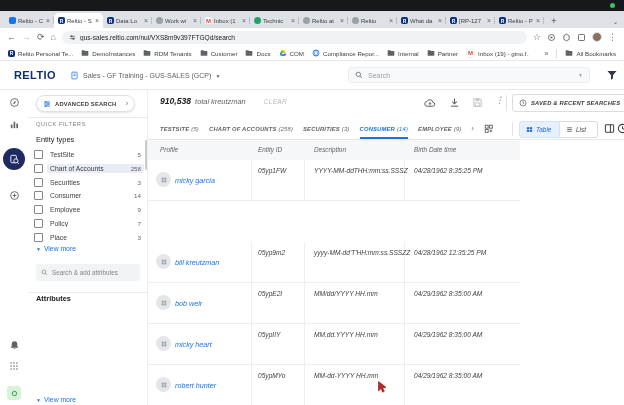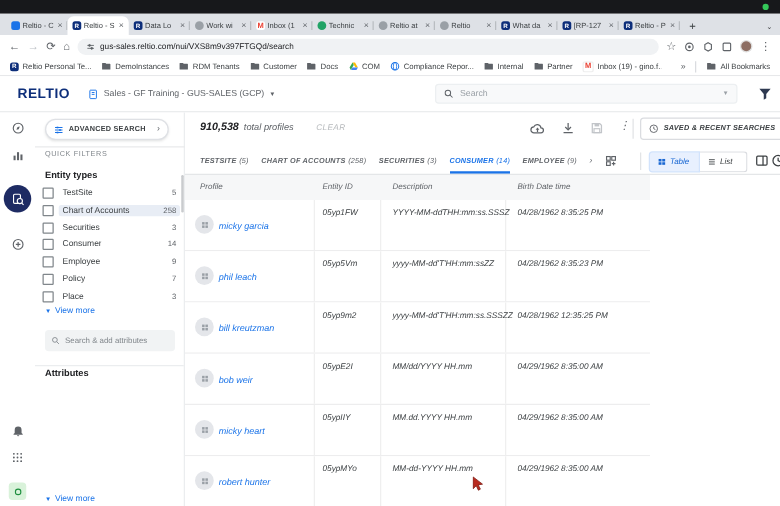--- a/index.html
+++ b/index.html
@@ -50,21 +50,21 @@
   .rail{position:absolute;left:0;top:90px;width:28px;height:315px;background:#fff;border-right:1px solid #ebedef;}
   .rail-ic{position:absolute;left:0;width:28px;display:flex;justify-content:center;color:#5f6368;}
   .rail-active{position:absolute;left:3px;width:22px;height:22px;border-radius:50%;background:#1e2b63;display:flex;align-items:center;justify-content:center;color:#fff;}
   .rail-badge{position:absolute;left:7px;width:14px;height:14px;border-radius:3px;background:#d9f2da;display:flex;align-items:center;justify-content:center;color:#1e8e3e;}
 
   .sidebar{position:absolute;left:28px;top:90px;width:120px;height:315px;background:#fff;border-right:1px solid #ebedef;box-sizing:border-box;}
   .adv-pill{position:absolute;left:8px;top:5px;width:99px;height:17px;background:#fff;border:1px solid #dfe1e5;border-radius:9px;box-shadow:0 1px 2px rgba(60,64,67,.15);display:flex;align-items:center;gap:4px;padding:0 6px;box-sizing:border-box;}
   .adv-label{flex:1;font-size:5.8px;font-weight:bold;letter-spacing:.2px;color:#3c4043;white-space:nowrap;}
   .hline-full{position:absolute;left:28px;top:117px;width:596px;height:1px;background:#e9eaec;}
   .qf-title{position:absolute;left:8px;top:31px;font-size:5.8px;letter-spacing:.5px;color:#80868b;}
-  .et-title{position:absolute;left:8px;top:45px;font-size:7.4px;font-weight:bold;color:#202124;}
+  .et-title{position:absolute;left:8px;top:45px;font-size:7.4px;font-weight:normal;color:#202124;}
   .facet-list{position:absolute;left:6px;top:58px;width:110px;height:98px;}
   .facet{position:absolute;left:0;width:110px;height:13px;display:flex;align-items:center;gap:4px;}
   .cb{width:7px;height:7px;border:1px solid #80868b;border-radius:1px;background:#fff;flex:none;}
   .facet-body{flex:1;display:flex;justify-content:space-between;align-items:center;padding:1px 3px;border-radius:2px;min-width:0;}
   .facet.hl .facet-body{background:#e8edf5;}
   .facet-label{font-size:6.8px;color:#3c4043;white-space:nowrap;overflow:hidden;}
   .facet-count{font-size:6.2px;color:#5f6368;margin-left:4px;}
   .view-more{position:absolute;left:8px;top:155px;font-size:6.8px;color:#1a73e8;display:flex;align-items:center;gap:3px;}
   .attr-title{position:absolute;left:8px;top:164px;font-size:7.4px;font-weight:bold;color:#202124;margin-top:40px;}
   .attr-search{position:absolute;left:8px;top:174px;width:104px;height:17px;background:#f1f3f4;border-radius:3px;display:flex;align-items:center;gap:4px;padding:0 5px;box-sizing:border-box;font-size:6.3px;color:#80868b;}
@@ -449,21 +449,21 @@
       <span style="font-size:5px;">▼</span>
       <span>View more</span>
     </div>
     <div class="sb-scroll"></div>
   </div>
   <div class="hline-full"></div>
 
   <div class="content">
     <div class="count-row">
       <span class="count-num">910,538</span>
-      <span class="count-label">total profiles</span>
+      <span class="count-label">total kreutzman</span>
       <span class="count-clear">CLEAR</span>
     </div>
     <svg class="tb-ic" style="left:276px;" width="12" height="12" viewBox="0 0 24 24">
         <path fill="none" stroke="currentColor" stroke-width="2" d="M6.5 18.5h11a4 4 0 100-8 6 6 0 00-11.4-1.6A4.3 4.3 0 006.5 18.5z"></path>
         <path fill="currentColor" d="M12 10l3 3.4h-2V17h-2v-3.6H9z"></path>
       </svg>
     <svg class="tb-ic" style="left:301px;" width="11" height="11" viewBox="0 0 24 24">
         <g stroke="currentColor" stroke-width="2.2" fill="none">
           <line x1="12" y1="3" x2="12" y2="14"></line>
           <polyline points="7,10 12,15 17,10"></polyline>
@@ -568,39 +568,20 @@
                 <rect x="5" y="13" width="6" height="6"></rect>
                 <rect x="13" y="13" width="6" height="6"></rect>
               </g>
             </svg>
           </span>
     <a class="pname">micky garcia</a>
     <span class="cell cid">05yp1FW</span>
     <span class="cell cdesc">YYYY-MM-ddTHH:mm:ss.SSSZ</span>
     <span class="cell cdate">04/28/1962 8:35:25 PM</span>
   </div>
-        <div class="trow" style="top:41px">
-    <span class="vline v1"></span>
-          <span class="vline v2"></span>
-          <span class="vline v3"></span>
-    <span class="pavatar">
-            <svg width="8" height="8" viewBox="0 0 24 24">
-              <g fill="currentColor">
-                <rect x="5" y="5" width="6" height="6"></rect>
-                <rect x="13" y="5" width="6" height="6"></rect>
-                <rect x="5" y="13" width="6" height="6"></rect>
-                <rect x="13" y="13" width="6" height="6"></rect>
-              </g>
-            </svg>
-          </span>
-    <a class="pname">phil leach</a>
-    <span class="cell cid">05yp5Vm</span>
-    <span class="cell cdesc">yyyy-MM-dd'T'HH:mm:ssZZ</span>
-    <span class="cell cdate">04/28/1962 8:35:23 PM</span>
-  </div>
         <div class="trow" style="top:82px">
     <span class="vline v1"></span>
           <span class="vline v2"></span>
           <span class="vline v3"></span>
     <span class="pavatar">
             <svg width="8" height="8" viewBox="0 0 24 24">
               <g fill="currentColor">
                 <rect x="5" y="5" width="6" height="6"></rect>
                 <rect x="13" y="5" width="6" height="6"></rect>
                 <rect x="5" y="13" width="6" height="6"></rect>

